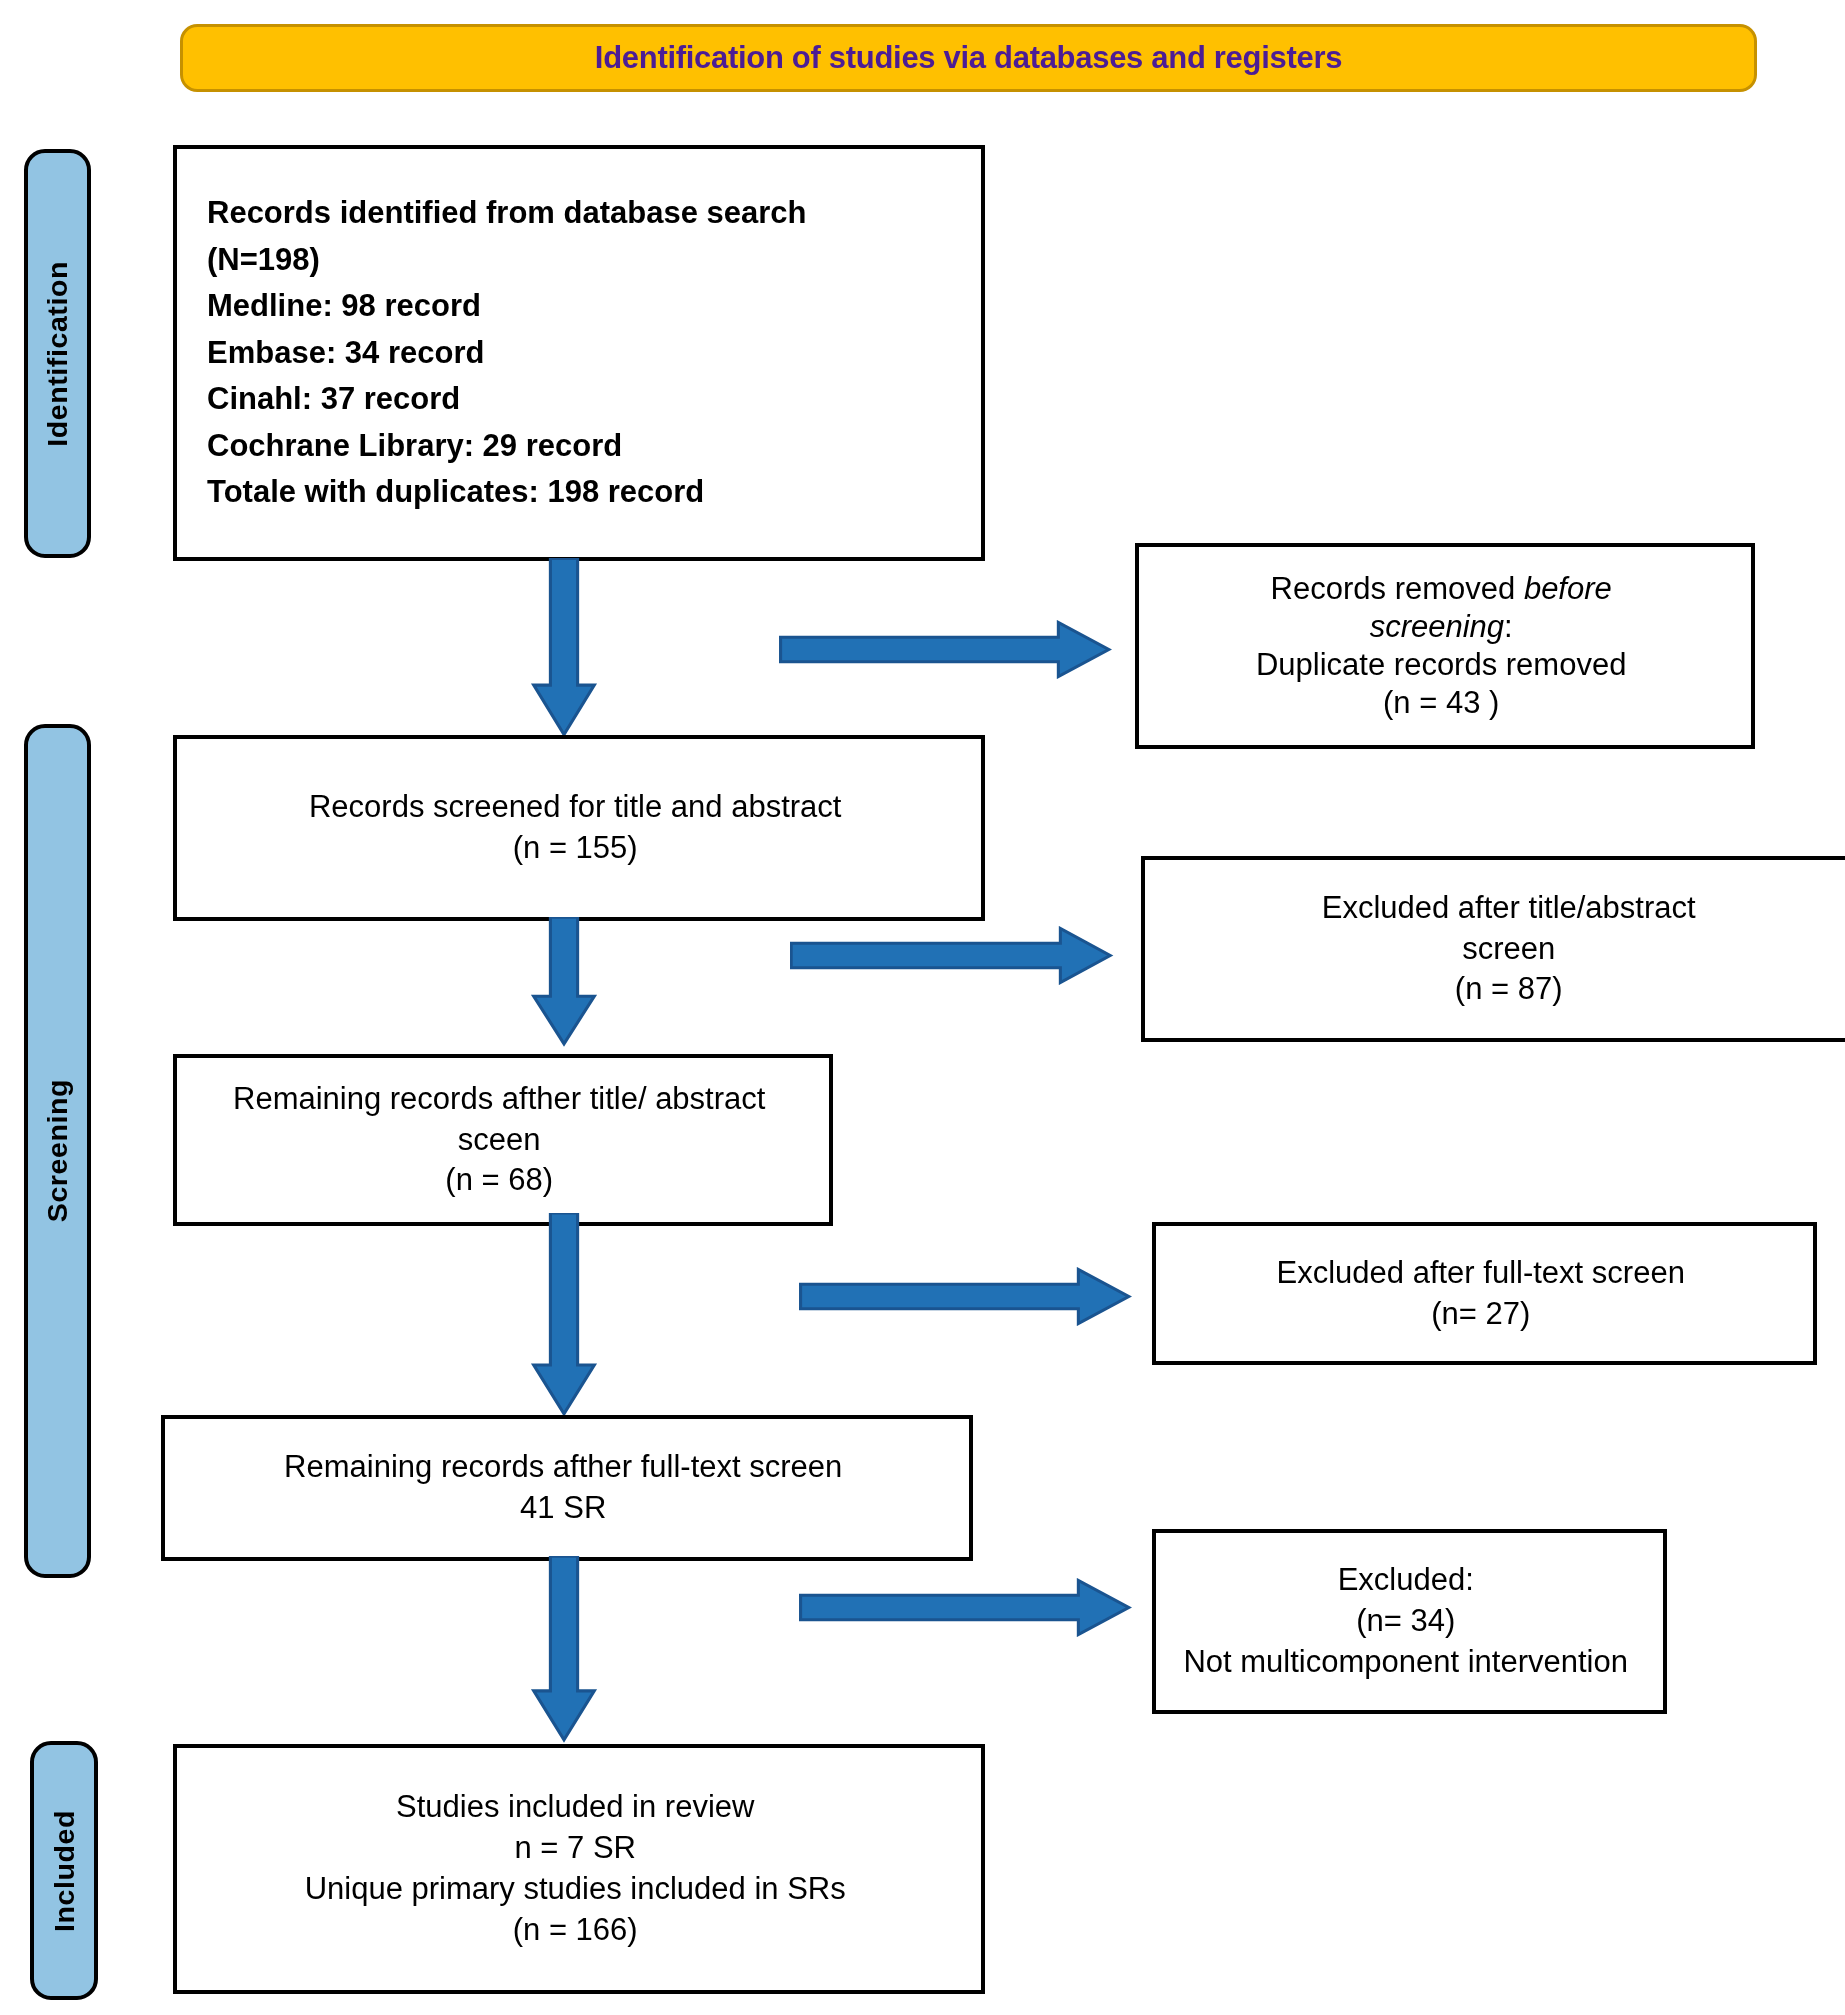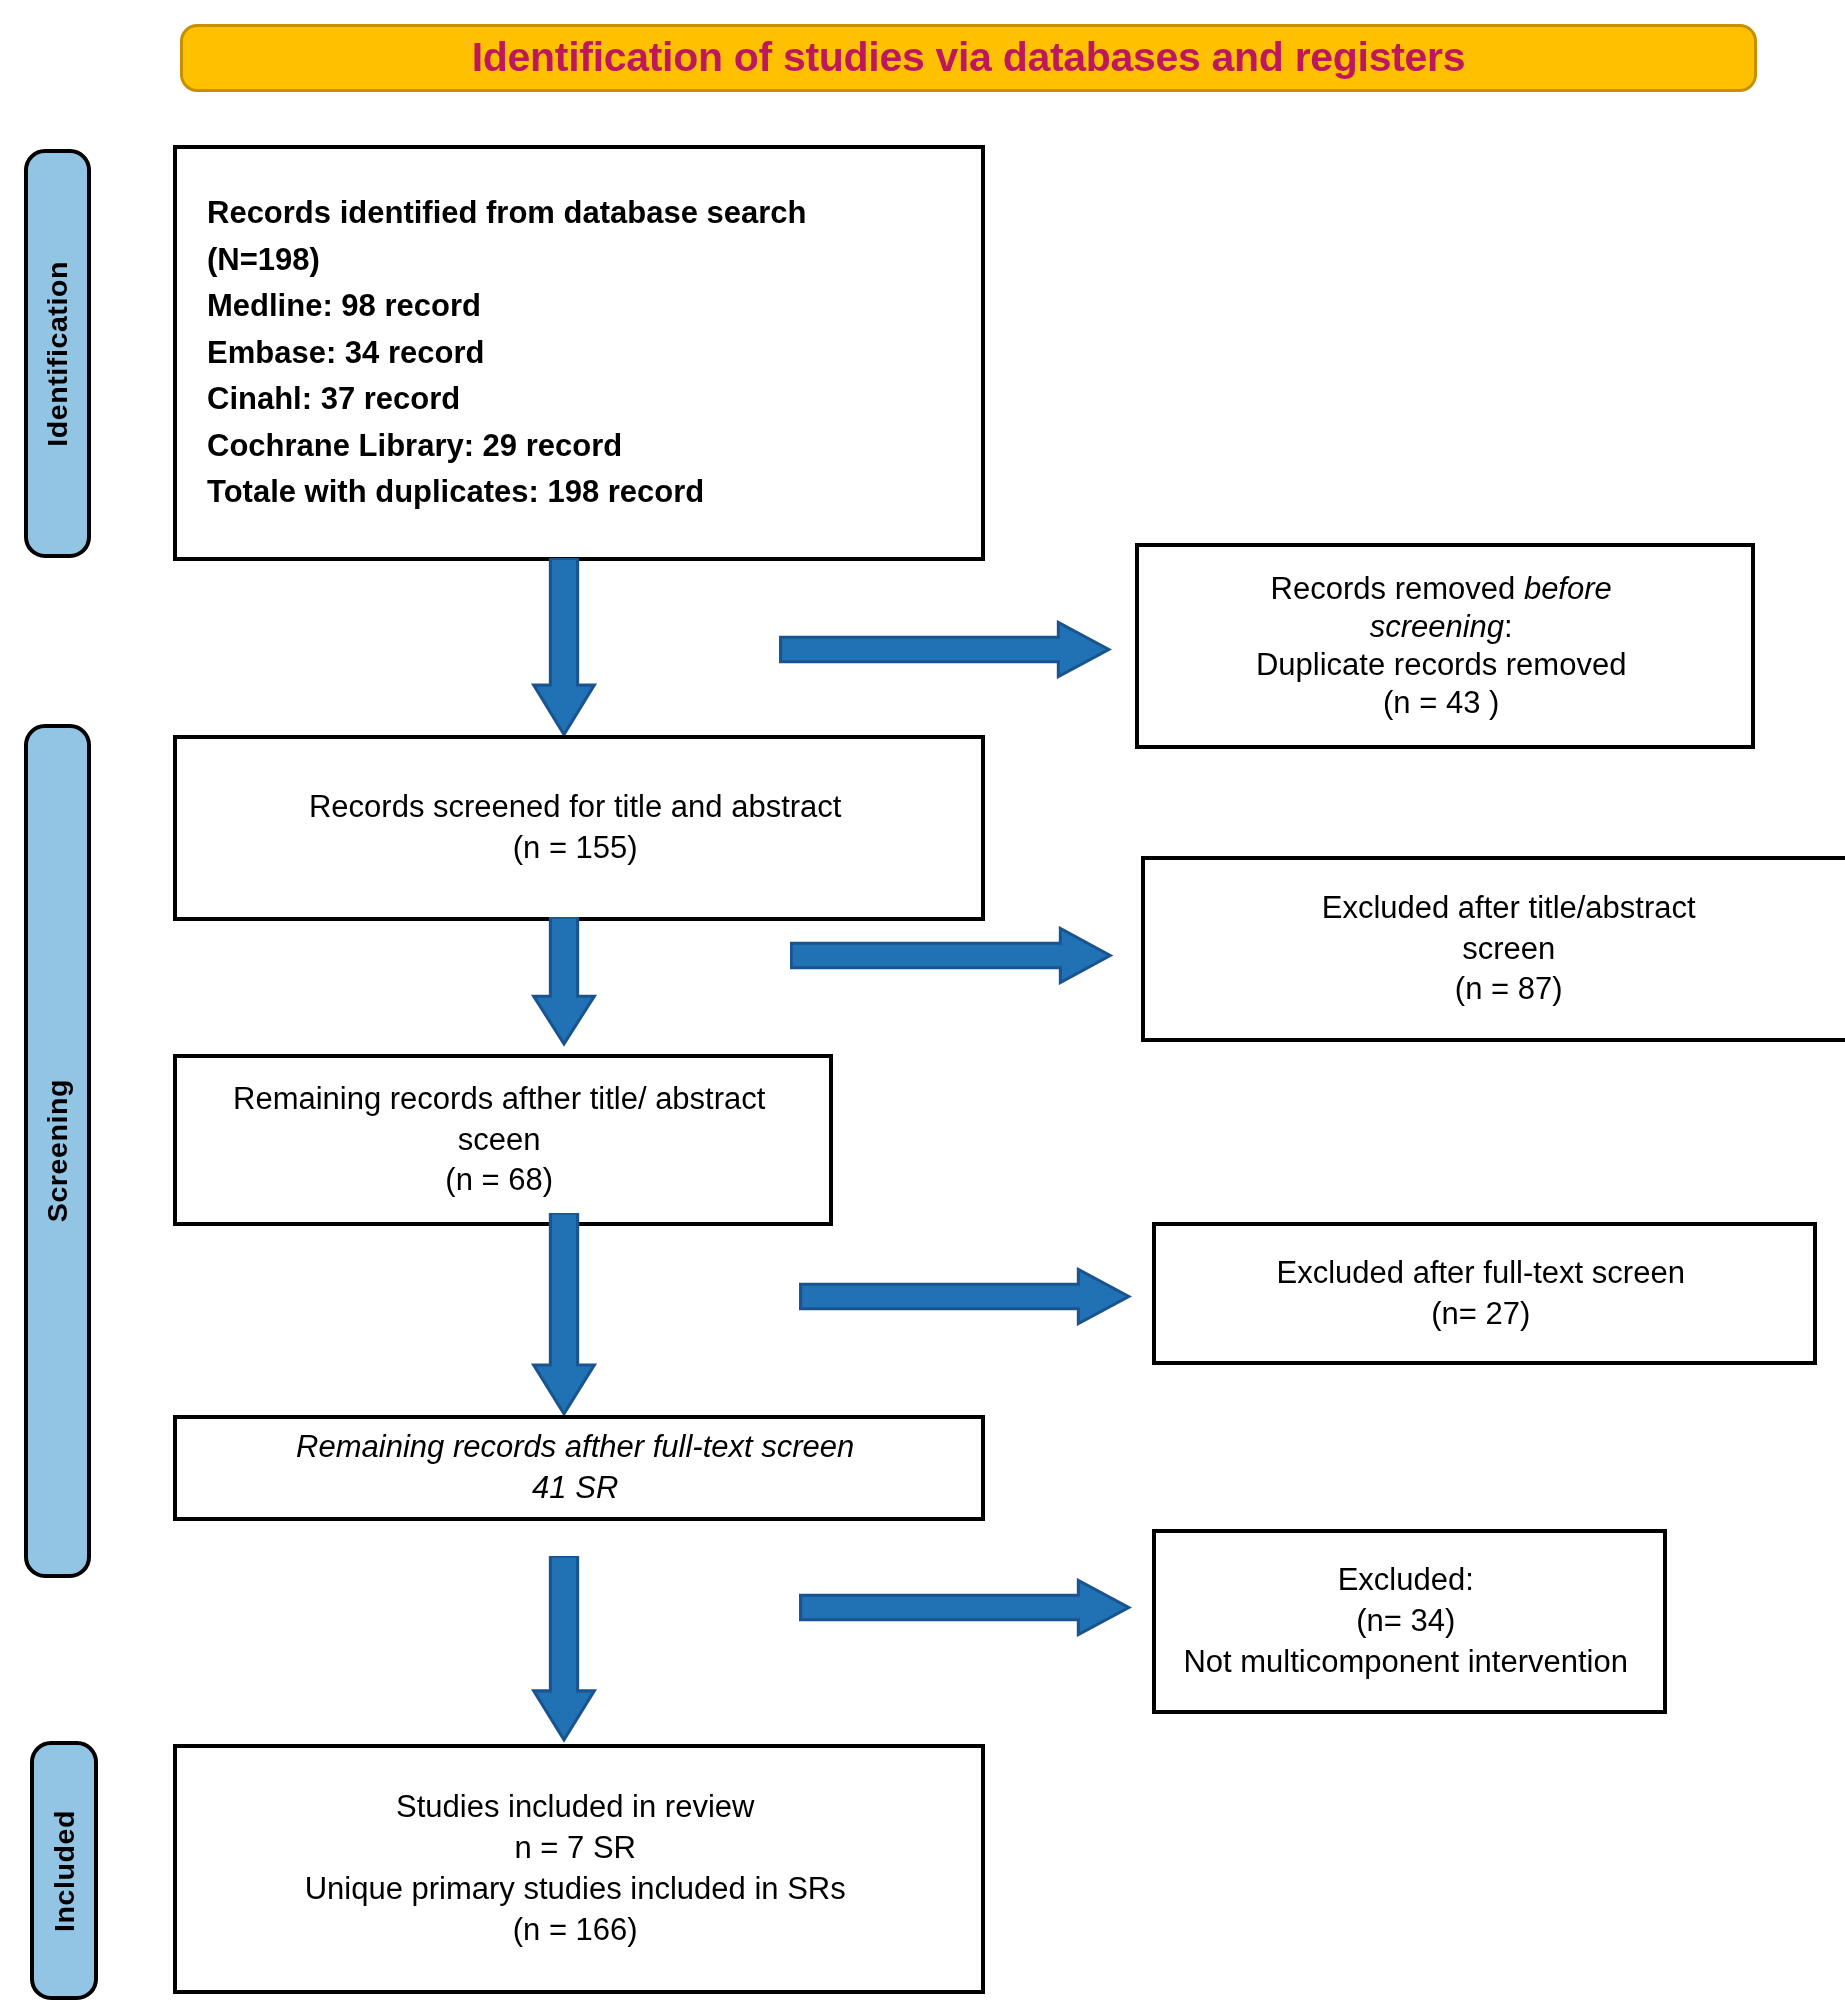--- a/index.html
+++ b/index.html
@@ -24,23 +24,23 @@
     position: absolute;
     background: #FFC000;
     border: 3.1px solid #C69100;
     border-radius: 17.3px;
     box-sizing: border-box;
     display: flex;
     align-items: center;
     justify-content: center;
   }
   .banner-title {
-    font-size: 41px;
+    font-size: 31px;
     font-weight: bold;
-    color: #be185d;
+    color: #4c1d95;
     letter-spacing: -0.3px;
     text-align: center;
     white-space: nowrap;
   }
 
   
   .phase {
     position: absolute;
     background: #92C4E3;
     border: 4.3px solid #000000;
@@ -187,21 +187,21 @@
     <svg width="335" height="59" viewBox="0 0 540 96">
       <polygon points="0,28 452,28 452,4 534,48 452,92 452,68 0,68" fill="#2171B5" stroke="#1A5490" stroke-width="5"></polygon>
     </svg>
   </div>
 
   <div class="box box-center" style="left:1152px; top:1222px; width:665px; height:143px;">
     <p>Excluded after full-text screen</p>
     <p>(n= 27)</p>
   </div>
 
-  <div class="box box-center" style="left:173px; top:1415px; width:812px; height:106px;font-style:italic;">
+  <div class="box box-center" style="left:161px; top:1415px; width:812px; height:146px;">
     <p>Remaining records afther full-text screen</p>
     <p>41 SR</p>
   </div>
 
   <div class="arrow-down" style="left:530px; top:1556px; width:68px; height:187px;">
     <svg width="68" height="187" viewBox="0 0 110 302">
       <polygon points="33,0 77,0 77,218 104,218 55,297 6,218 33,218" fill="#2171B5" stroke="#1A5490" stroke-width="5"></polygon>
     </svg>
   </div>
 

